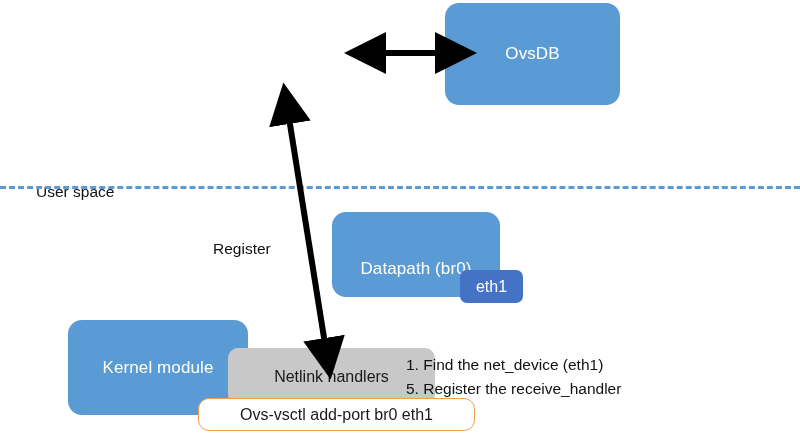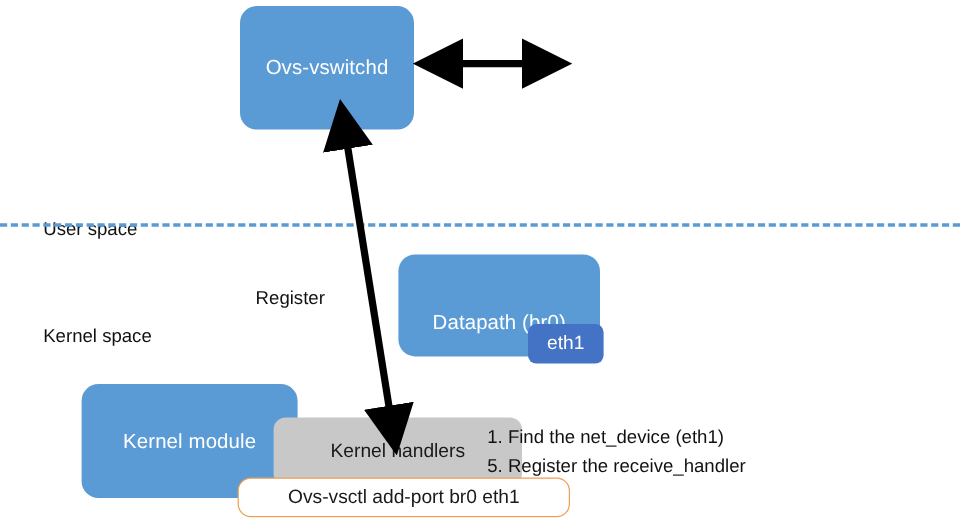--- a/index.html
+++ b/index.html
@@ -30,20 +30,21 @@
     border-radius: 14px;
     color: #ffffff;
     font-size: 17px;
     letter-spacing: 0.1px;
   }
   .dark-blue-box {
     background: #4472C4;
     border-radius: 7px;
     color: #ffffff;
     font-size: 16px;
+    margin-left: 20px;
   }
   .gray-box {
     background: #C8C8C8;
     border-radius: 10px;
     color: #1a1a1a;
     font-size: 16px;
   }
   .white-outline-box {
     background: #ffffff;
     border: 1.6px solid #ED9F53;
@@ -77,47 +78,46 @@
     width: 800px;
     height: 439px;
     pointer-events: none;
   }
 </style>
 </head>
 <body>
 
 <div id="canvas">
 
-  <div class="box blue-box" style="left:200px; top:5px; width:145px; height:103px;">
-    <span>Ovs-vswitchd</span>
+
+  <div class="box blue-box" style="left:445px; top:3px; width:175px; height:102px;">
+    <span>OvsDB</span>
   </div>
-
 
   <div class="plain-label" style="left:36px; top:143px;">User space</div>
 
   <div class="divider" style="left:0px; top:186px; width:800px;"></div>
 
   <div class="plain-label" style="left:213px; top:200px;">Register</div>
 
-  <div class="plain-label" style="left:36px; top:232px;">Kernel space</div>
 
   <div class="box blue-box" style="left:332px; top:212px; width:168px; height:85px; align-items:center; padding-top:28px;">
     <span>Datapath (br0)</span>
   </div>
 
   <div class="box dark-blue-box" style="left:440px; top:270px; width:63px; height:33px;">
     <span>eth1</span>
   </div>
 
   <div class="box blue-box" style="left:68px; top:320px; width:180px; height:95px;text-align:center;">
     <span>Kernel module</span>
   </div>
 
   <div class="box gray-box" style="left:228px; top:348px; width:207px; height:57px;">
-    <span>Kernel handlers</span>
+    <span>Netlink handlers</span>
   </div>
 
   <div class="list-label" style="left:406px; top:329px;margin-top:24px;">
     <div>1. Find the net_device (eth1)</div>
     <div>5. Register the receive_handler</div>
   </div>
 
   <div class="box white-outline-box" style="left:198px; top:398px; width:277px; height:33px;">
     <span>Ovs-vsctl add-port br0 eth1</span>
   </div>

